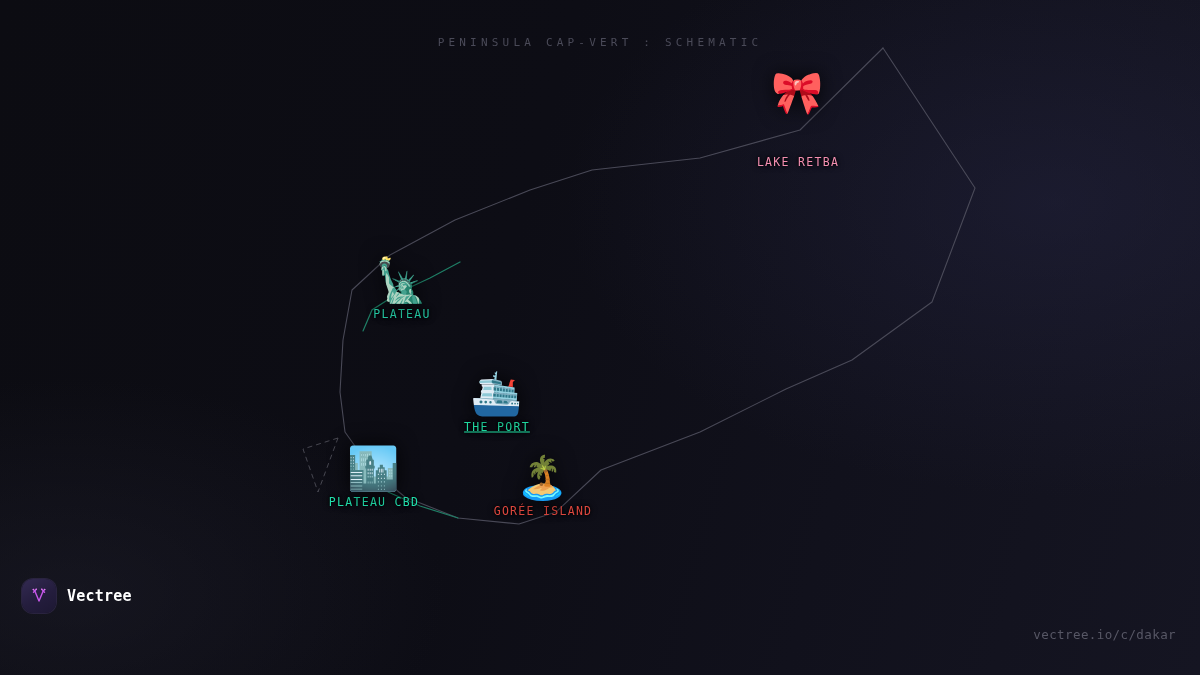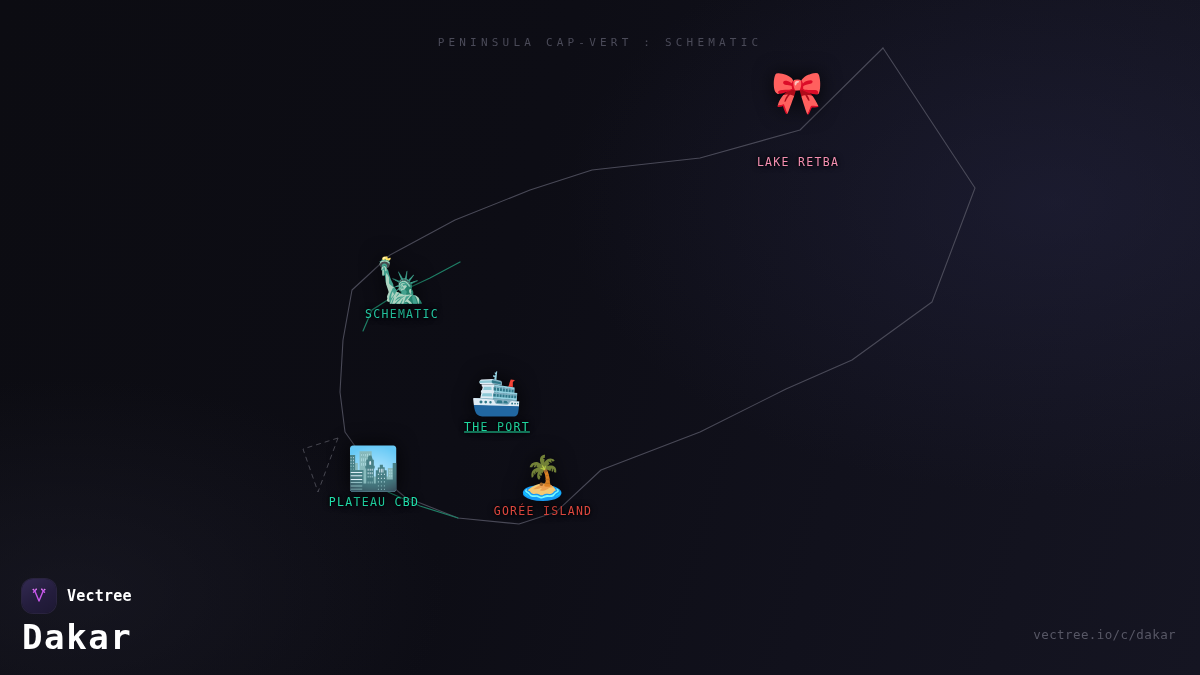--- a/index.html
+++ b/index.html
@@ -102,21 +102,21 @@
 
   <div class="map-title">PENINSULA CAP-VERT : SCHEMATIC</div>
 
   <div id="markers">
       <div class="marker" style="left: 798px; top: 120px;">
         <span class="glyph">🎀</span>
         <span class="mlabel" style="color: rgb(244, 143, 177); margin-top: 41px;">LAKE RETBA</span>
       </div>
       <div class="marker" style="left: 402px; top: 290px;">
         <span class="glyph">🗽</span>
-        <span class="mlabel" style="color: rgb(37, 201, 164);">SCHEMATIC</span>
+        <span class="mlabel" style="color: rgb(37, 201, 164);">PLATEAU</span>
       </div>
       <div class="marker" style="left: 497px; top: 403px;">
         <span class="glyph">🛳️</span>
         <span class="mlabel" style="color: rgb(34, 227, 168); text-decoration: underline;">THE PORT</span>
       </div>
       <div class="marker" style="left: 374px; top: 478px;">
         <span class="glyph">🏙️</span>
         <span class="mlabel" style="color: rgb(34, 224, 173);">PLATEAU CBD</span>
       </div>
       <div class="marker" style="left: 543px; top: 487px;">
@@ -135,16 +135,15 @@
         </g>
         <circle cx="5.2" cy="4.2" r="0.9" fill="#e07ff0"></circle>
         <circle cx="8.6" cy="4.0" r="0.9" fill="#e07ff0"></circle>
         <circle cx="18.8" cy="4.2" r="0.9" fill="#e07ff0"></circle>
         <circle cx="15.4" cy="4.0" r="0.9" fill="#e07ff0"></circle>
       </svg>
     </span>
     <span class="brand-name">Vectree</span>
   </div>
 
-  <div class="city-title">Dakar</div>
   <div class="site-url">vectree.io/c/dakar</div>
 
 </div>
 
 </body></html>

